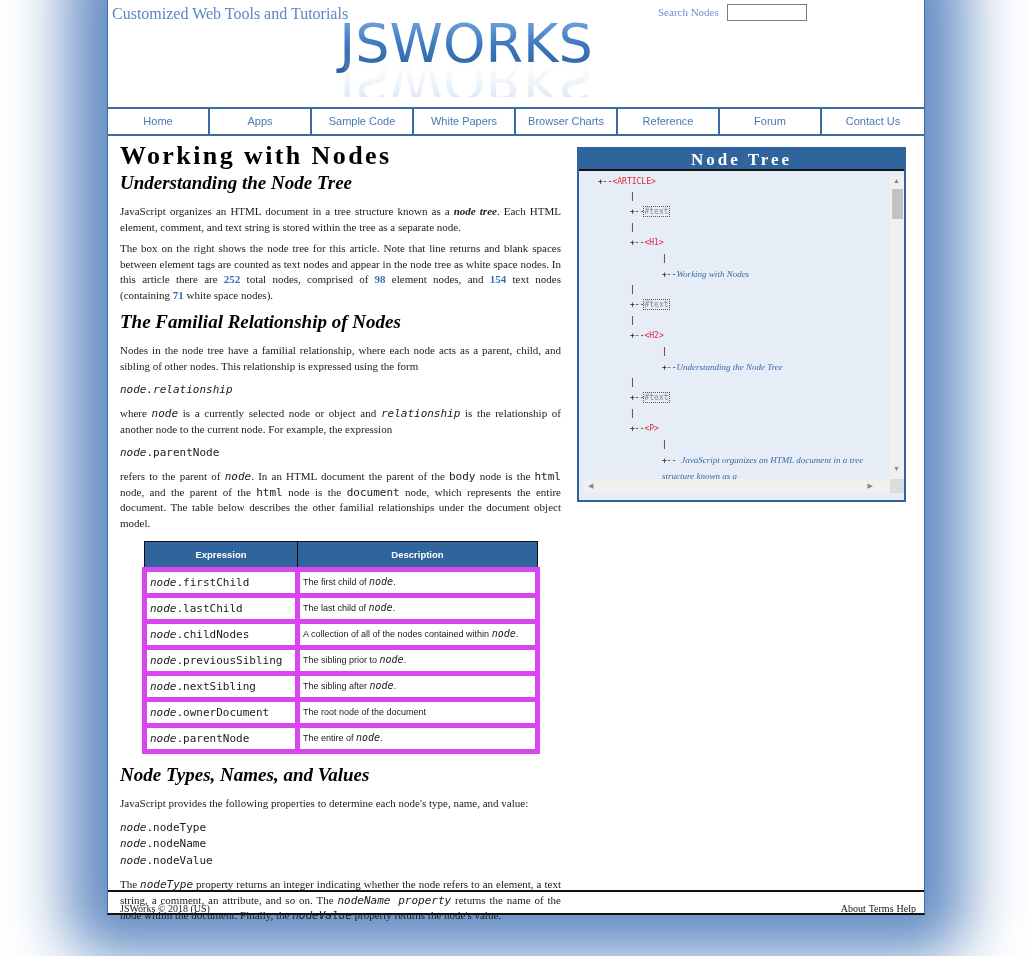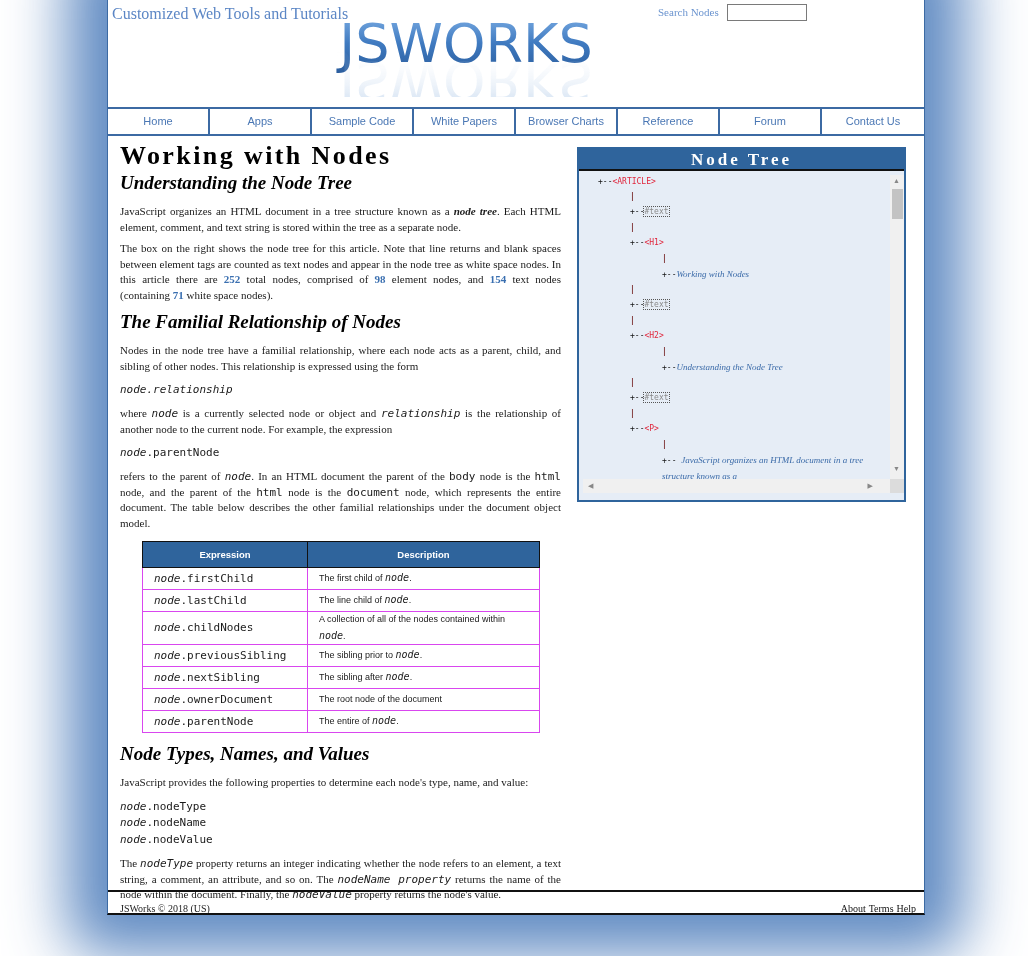--- a/index.html
+++ b/index.html
@@ -65,21 +65,21 @@
   .mono { font-family: "DejaVu Sans Mono", monospace; margin-top: 48px; }
   .ital-mono { font-family: "DejaVu Sans Mono", monospace; font-style: italic; }
   table.rel {
     margin: 10px 0 10px 22px; border-collapse: collapse; width: 398px;
     font-family: "Liberation Sans", sans-serif;
   }
   table.rel th {
     background: #2f649c; color: #fff; font-size: 9.5px; font-weight: bold;
     height: 17px; border: 1px solid #111; padding: 4px;
   }
-  table.rel td { border: 1px solid #d946ef; height: 21px; padding: 0 11px; font-size: 9px; }
+  table.rel td { border: 5px solid #d946ef; height: 21px; padding: 0 3px; font-size: 9px; }
   table.rel td.expr { width: 142px; font-family: "DejaVu Sans Mono", monospace; font-size: 11px; }
   .footer-line { position: absolute; left: 0; top: 890px; width: 816px; border-top: 2px solid #111; }
   .copyright { position: absolute; left: 12px; top: 903px; font-size: 10px; color: #222; }
   .footer-links { position: absolute; right: 8px; top: 903px; font-size: 10px; }
   .footer-links a { color: #111; margin-left: 3px; }
   .tree-panel {
     position: absolute; left: 469px; top: 147px; width: 329px; height: 355px;
     border: 2px solid #2f649c; box-sizing: border-box; background: #e6edf6;
   }
   .tree-title {
@@ -164,21 +164,21 @@
           <tr>
         <th>Expression</th>
         <th>Description</th>
       </tr>
       <tr>
         <td class="expr"><i>node</i><span>.firstChild</span></td>
         <td><span>The first child of </span><i class="mono" style="font-size:10px">node</i><span>.</span></td>
       </tr>
       <tr>
         <td class="expr"><i>node</i><span>.lastChild</span></td>
-        <td><span>The line child of </span><i class="mono" style="font-size:10px">node</i><span>.</span></td>
+        <td><span>The last child of </span><i class="mono" style="font-size:10px">node</i><span>.</span></td>
       </tr>
       <tr>
         <td class="expr"><i>node</i><span>.childNodes</span></td>
         <td><span>A collection of all of the nodes contained within </span><i class="mono" style="font-size:10px">node</i><span>.</span></td>
       </tr>
       <tr>
         <td class="expr"><i>node</i><span>.previousSibling</span></td>
         <td><span>The sibling prior to </span><i class="mono" style="font-size:10px">node</i><span>.</span></td>
       </tr>
       <tr>

